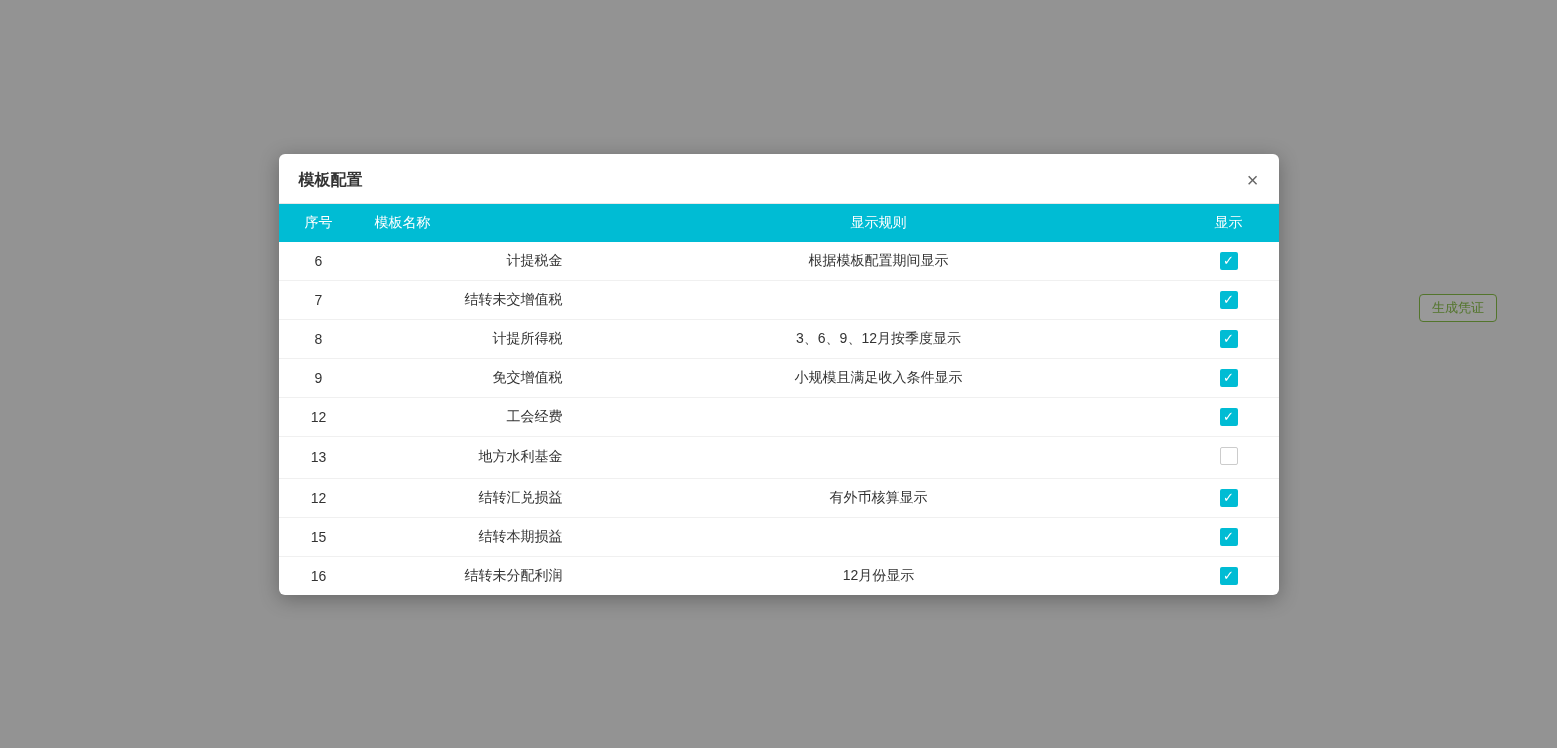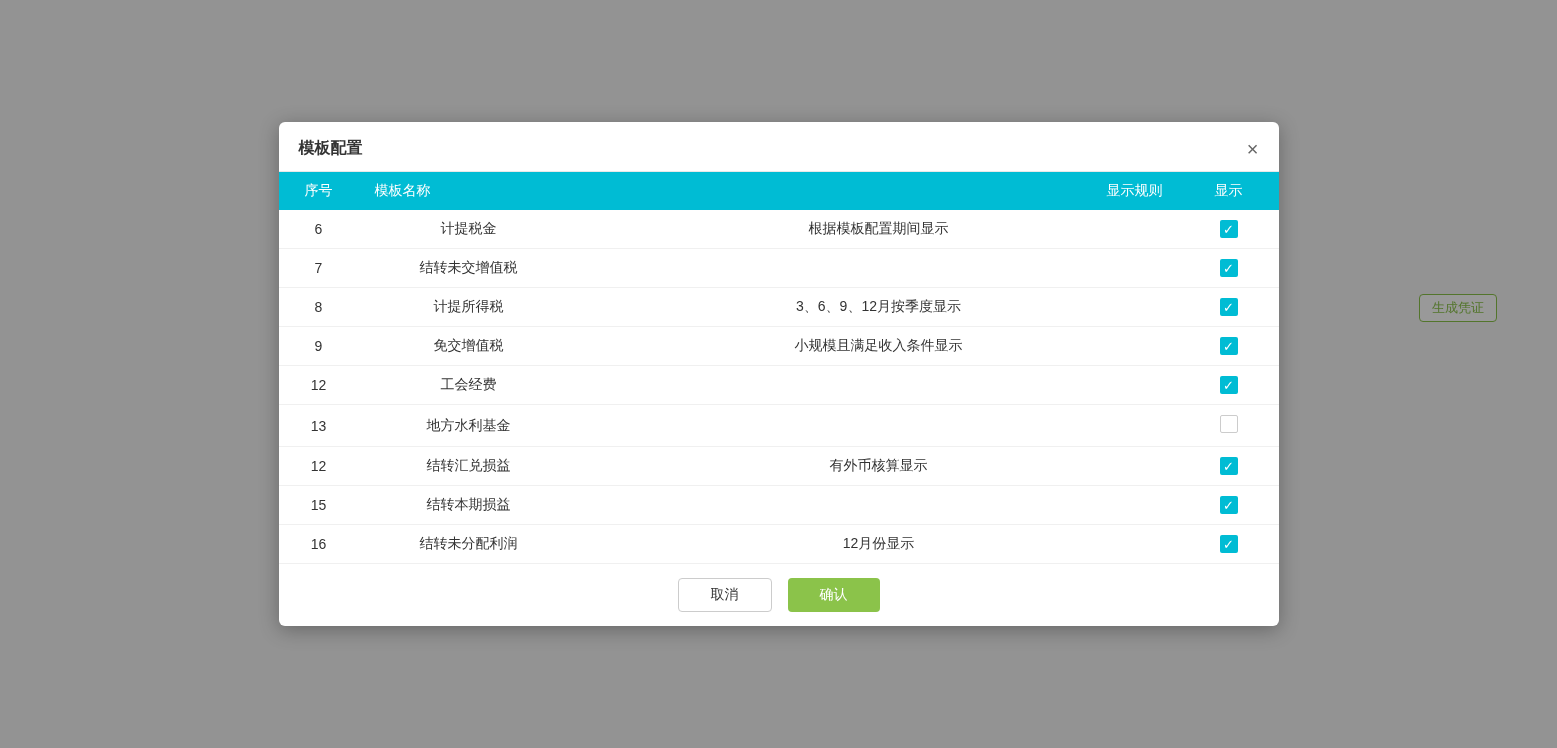--- a/index.html
+++ b/index.html
@@ -265,21 +265,21 @@
       border-bottom: none;
       margin-top: 37px;
     }
     .modal-table tbody td {
       padding: 10px 16px;
       text-align: center;
       font-size: 14px;
       color: #333;
     }
     .modal-table tbody td.name-col {
-      text-align: center;
+      text-align: right;
     }
     .modal-table tbody td.rule-col {
       text-align: center;
     }
 
     
     .cb-checked {
       width: 18px; height: 18px;
       background: #00bcd4;
       border-radius: 2px;
@@ -417,21 +417,21 @@
       <span class="modal-title">模板配置</span>
       <button class="modal-close">×</button>
     </div>
 
     <div class="modal-table">
       <table>
         <thead>
           <tr>
             <th style="width:80px;">序号</th>
             <th style="width:220px;text-align:left;">模板名称</th>
-            <th style="text-align:right;">显示规则</th>
+            <th style="text-align:center;">显示规则</th>
             <th style="width:100px;">显示</th>
           </tr>
         </thead>
         <tbody id="table-body">
         <tr>
               <td>6</td>
               <td class="name-col">计提税金</td>
               <td class="rule-col">根据模板配置期间显示</td>
               <td style="text-align: center;"><div class="cb-checked">✓</div></td>
             </tr>
@@ -480,18 +480,14 @@
             <tr>
               <td>16</td>
               <td class="name-col">结转未分配利润</td>
               <td class="rule-col">12月份显示</td>
               <td style="text-align: center;"><div class="cb-checked">✓</div></td>
             </tr>
           </tbody>
       </table>
     </div>
 
-    <div class="modal-footer">
-      <button class="btn-cancel">取消</button>
-      <button class="btn-confirm">确认</button>
-    </div>
   </div>
 </div>
 
 </body></html>

